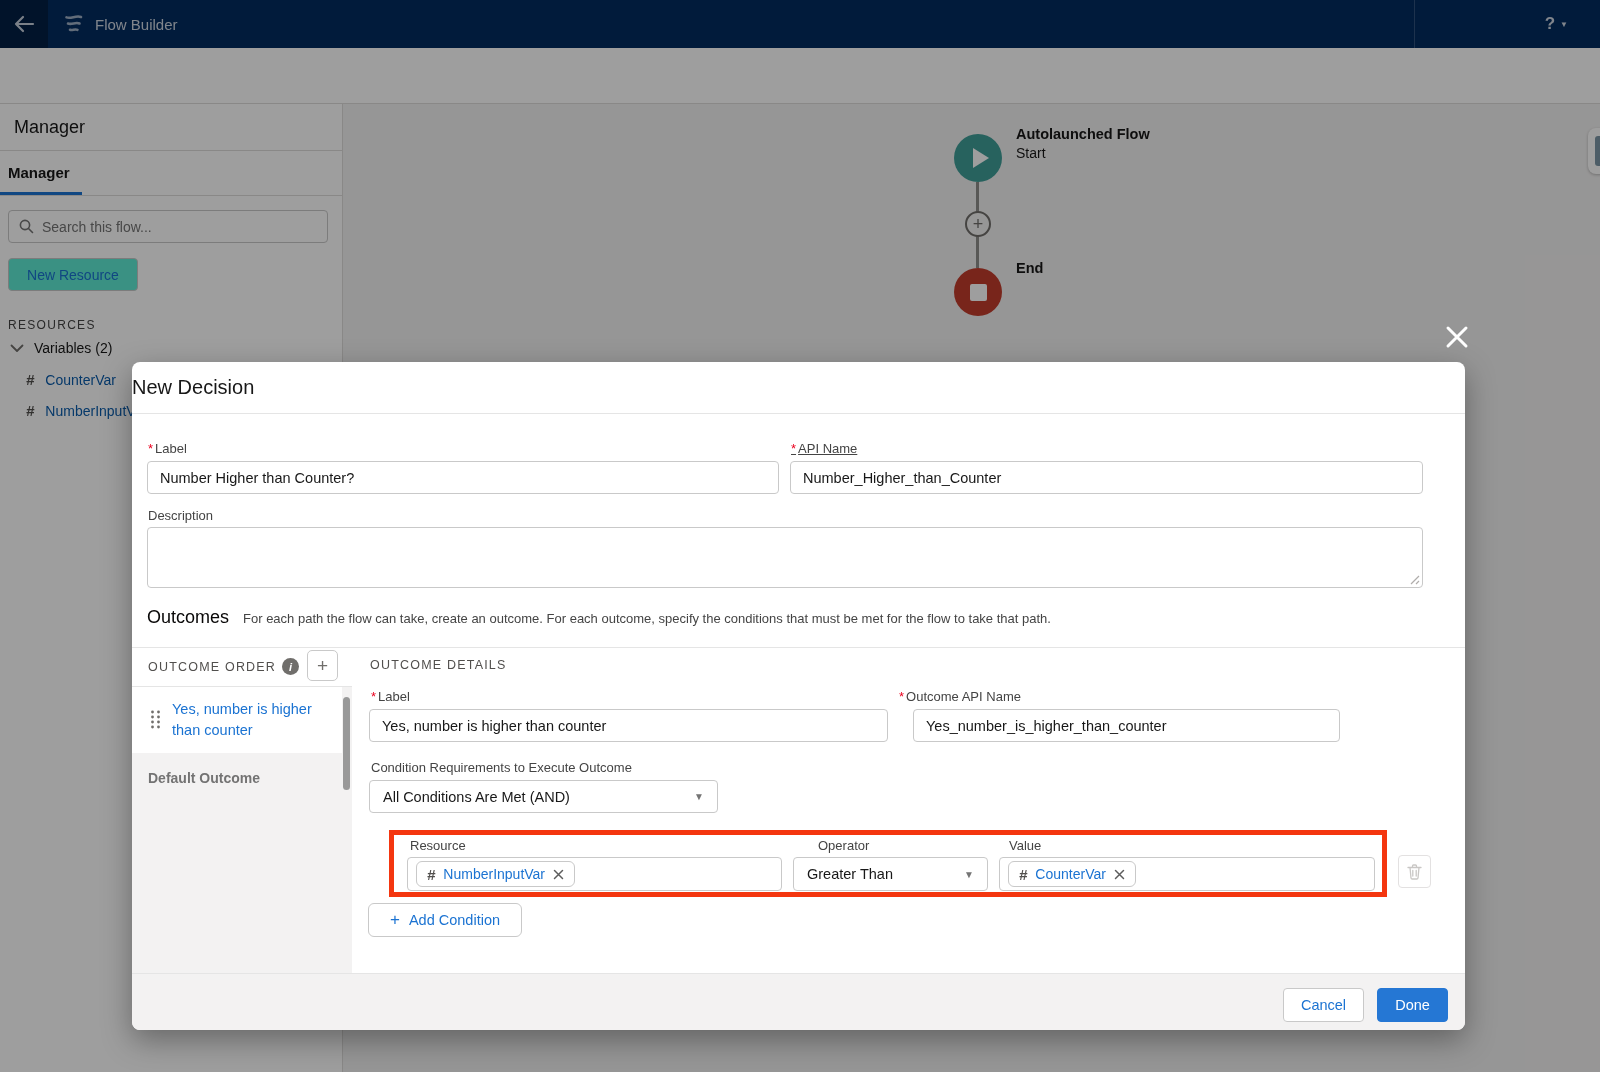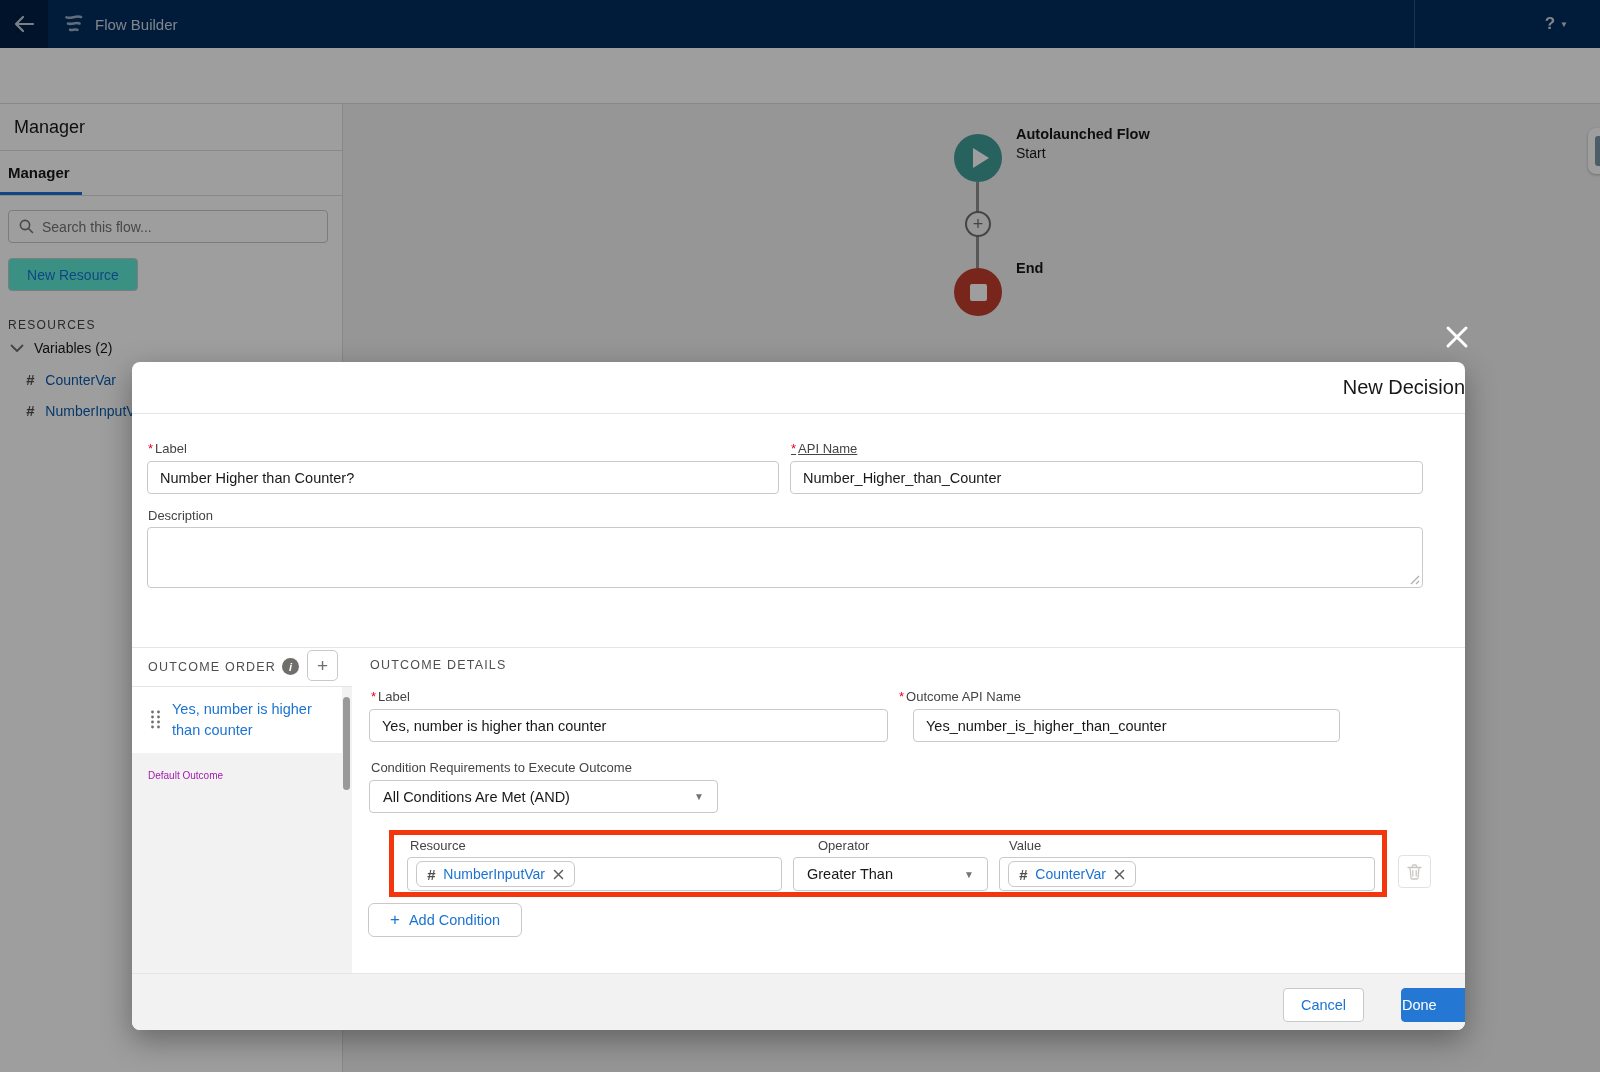--- a/index.html
+++ b/index.html
@@ -64,21 +64,21 @@
   .dock-panel { position:absolute; left:1245px; top:24px; width:40px; height:46px; background:#fff; border-radius:8px;
     box-shadow:0 1px 3px rgba(0,0,0,.25); }
   .dock-panel .inner { position:absolute; left:7px; top:8px; width:26px; height:30px; background:#7d97a6; border-radius:3px; }
   
   .backdrop { position:absolute; left:0; top:0; width:1600px; height:1072px; background:rgba(0,0,0,.38); z-index:50; }
   
   .modal-close { position:absolute; left:1444px; top:324px; width:26px; height:26px; z-index:60; cursor:pointer; }
   .modal { position:absolute; left:132px; top:362px; width:1333px; height:668px; background:#fff; border-radius:8px;
     box-shadow:0 10px 30px rgba(0,0,0,.35); z-index:60; overflow:hidden; }
   .m-header { position:absolute; left:0; top:0; width:100%; height:52px; border-bottom:1px solid #e5e5e5;
-    display:flex; align-items:center; justify-content:flex-end; }
+    display:flex; align-items:center; justify-content:flex-start; }
   .m-title { font-size:20px; color:#181818; }
   .f-label { position:absolute; font-size:13px; color:#444; }
   .f-label .req { color:#ea001e; margin-right:2px; }
   .t-input { position:absolute; height:33px; border:1px solid #c9c9c9; border-radius:4px; background:#fff;
     font-size:14.5px; color:#181818; padding:0 12px; font-family:inherit; outline:none; }
   .m-desc { position:absolute; left:15px; top:165px; width:1276px; height:61px; border:1px solid #c9c9c9; border-radius:4px;
     resize:none; font-family:inherit; font-size:14px; outline:none; }
   .resize-glyph { position:absolute; left:1278px; top:213px; }
   .m-outcomes-head { position:absolute; left:15px; top:245px; display:flex; align-items:baseline; gap:14px; }
   .m-outcomes-head .h { font-size:18px; color:#080707; }
@@ -89,21 +89,21 @@
   .oo-title { position:absolute; left:16px; top:12px; font-size:12.5px; letter-spacing:1.2px; color:#514f4d; }
   .info-icon { position:absolute; left:150px; top:10px; width:17px; height:17px; border-radius:50%; background:#706e6b;
     color:#fff; font-size:11px; font-style:italic; font-weight:bold; display:flex; align-items:center; justify-content:center; }
   .oo-add { position:absolute; left:175px; top:2px; width:31px; height:31px; border:1px solid #c9c9c9; border-radius:5px;
     background:#fff; color:#706e6b; font-size:19px; display:flex; align-items:center; justify-content:center; cursor:pointer; }
   .oo-list { position:absolute; left:0; top:325px; width:220px; height:286px; background:#f3f2f2; }
   .oo-item-selected { position:absolute; left:0; top:0; width:210px; height:66px; background:#fff; cursor:pointer; }
   .oo-item-selected .txt { position:absolute; left:40px; top:12px; width:168px; font-size:14.5px; line-height:21px; color:#1b73d2; }
   .drag-dots { position:absolute; left:18px; top:23px; }
   .oo-scroll { position:absolute; left:211px; top:10px; width:7px; height:93px; border-radius:4px; background:#999; }
-  .oo-item-default { position:absolute; left:16px; top:83px; font-size:10px; color:#a21caf; cursor:pointer; }
+  .oo-item-default { position:absolute; left:16px; top:83px; font-size:14px; color:#737373; cursor:pointer;font-weight:bold; }
   
   .od-title { position:absolute; left:238px; top:296px; font-size:12.5px; letter-spacing:1.2px; color:#514f4d; }
   .dd { position:absolute; height:33px; border:1px solid #c9c9c9; border-radius:4px; background:#fff;
     display:flex; align-items:center; justify-content:space-between; padding:0 13px; font-size:14.5px; color:#181818; cursor:pointer; }
   .dd .caret { color:#747474; font-size:10px; }
   .red-box { position:absolute; left:257px; top:468px; width:998px; height:67px; border:5px solid #f4360f; }
   .rb-label { position:absolute; top:3px; font-size:13px; color:#444; }
   .pill-field { position:absolute; top:22px; height:34px; border:1px solid #c9c9c9; border-radius:4px; background:#fff;
     display:flex; align-items:center; padding-left:8px; }
   .pill { height:26px; border:1px solid #c9c9c9; border-radius:6px; display:flex; align-items:center; gap:8px; padding:0 10px; background:#fff; }
@@ -113,21 +113,21 @@
   .trash-btn { position:absolute; left:1266px; top:493px; width:33px; height:33px; border:1px solid #e3e1e1; border-radius:4px;
     background:#fff; display:flex; align-items:center; justify-content:center; cursor:pointer; }
   .add-cond { position:absolute; left:236px; top:541px; width:154px; height:34px; border:1px solid #c9c9c9; border-radius:6px;
     background:#fff; color:#1b73d2; font-size:14.5px; display:flex; align-items:center; justify-content:center; gap:9px; cursor:pointer; }
   .add-cond .plus { font-size:17px; }
   
   .m-footer { position:absolute; left:0; top:611px; width:100%; height:57px; background:#f3f2f2; border-top:1px solid #e5e5e5; }
   .cancel-btn { position:absolute; left:1151px; top:14px; width:81px; height:34px; background:#fff; border:1px solid #c9c9c9;
     border-radius:4px; color:#1b73d2; font-size:14.5px; display:flex; align-items:center; justify-content:center; cursor:pointer; }
   .done-btn { position:absolute; left:1245px; top:14px; width:71px; height:34px; background:#2577d4; border:1px solid #2577d4;
-    border-radius:4px; color:#fff; font-size:14.5px; display:flex; align-items:center; cursor:pointer;margin-left:24px; }
+    border-radius:4px; color:#fff; font-size:14.5px; display:flex; align-items:center; justify-content:center; cursor:pointer; }
 </style>
 </head>
 <body>
 
 <div id="app">
 
   <div class="navbar">
     <div class="nav-back">
       <svg width="22" height="18" viewBox="0 0 22 18">
         <path d="M10 2 L3 9 L10 16 M3 9 H20" stroke="#c6cfdb" stroke-width="2.2" fill="none" stroke-linecap="round" stroke-linejoin="round"></path>
@@ -262,20 +262,24 @@
       <span class="req">*</span><span>API Name</span>
     </div>
     <input class="t-input" style="left: 658px; top: 99px; width: 633px;" value="Number_Higher_than_Counter">
 
     <div class="f-label" style="left:16px; top:146px;">Description</div>
     <textarea class="m-desc" value="" style=""></textarea>
     <svg class="resize-glyph" width="10" height="10" viewBox="0 0 10 10">
       <path d="M9 1 L1 9 M9 6 L6 9" stroke="#b0adab" stroke-width="1.2"></path>
     </svg>
 
+    <div class="m-outcomes-head">
+      <span class="h">Outcomes</span>
+      <span class="sub">For each path the flow can take, create an outcome. For each outcome, specify the conditions that must be met for the flow to take that path.</span>
+    </div>
     <div class="m-div2"></div>
 
     <div class="oo-header">
       <span class="oo-title">OUTCOME ORDER</span>
       <span class="info-icon">i</span>
       <div class="oo-add">
         <span>+</span>
       </div>
     </div>
     <div class="oo-list">

